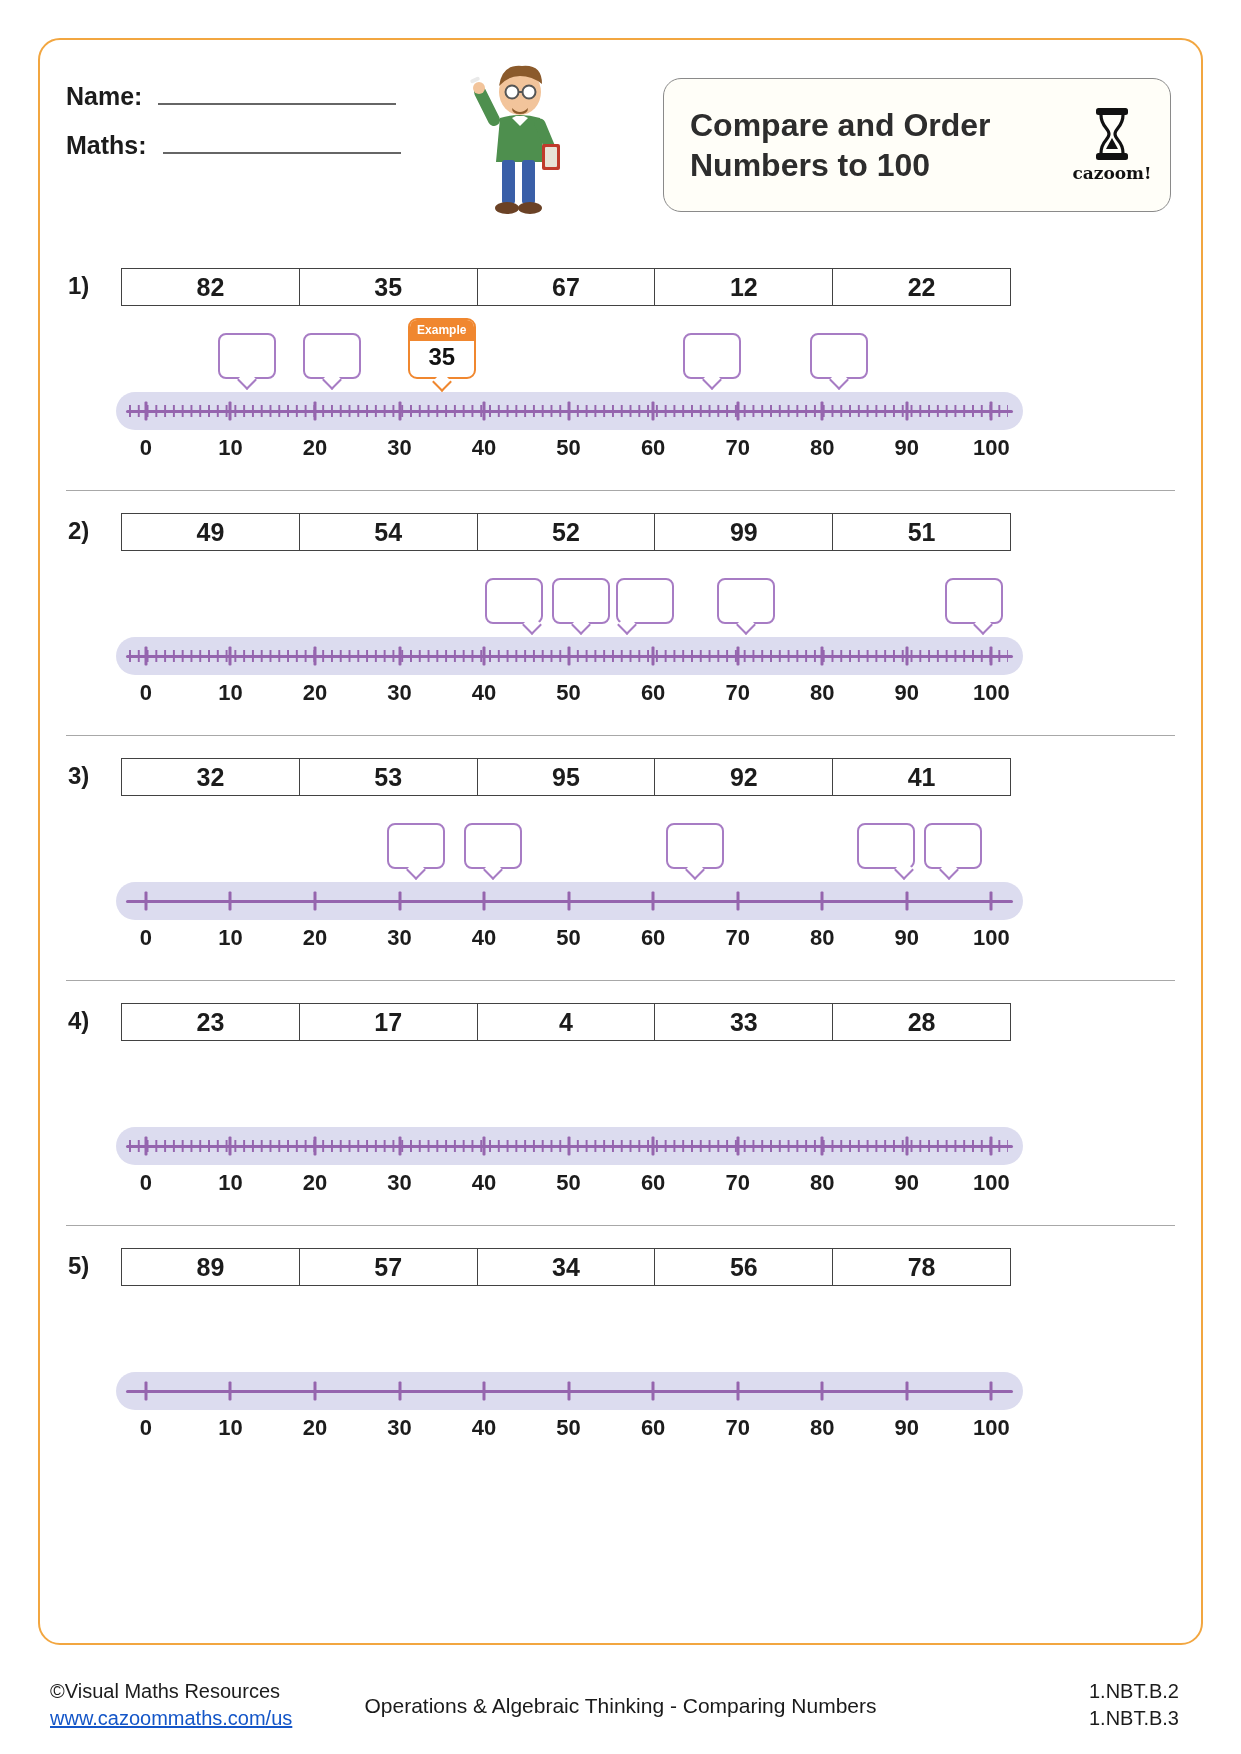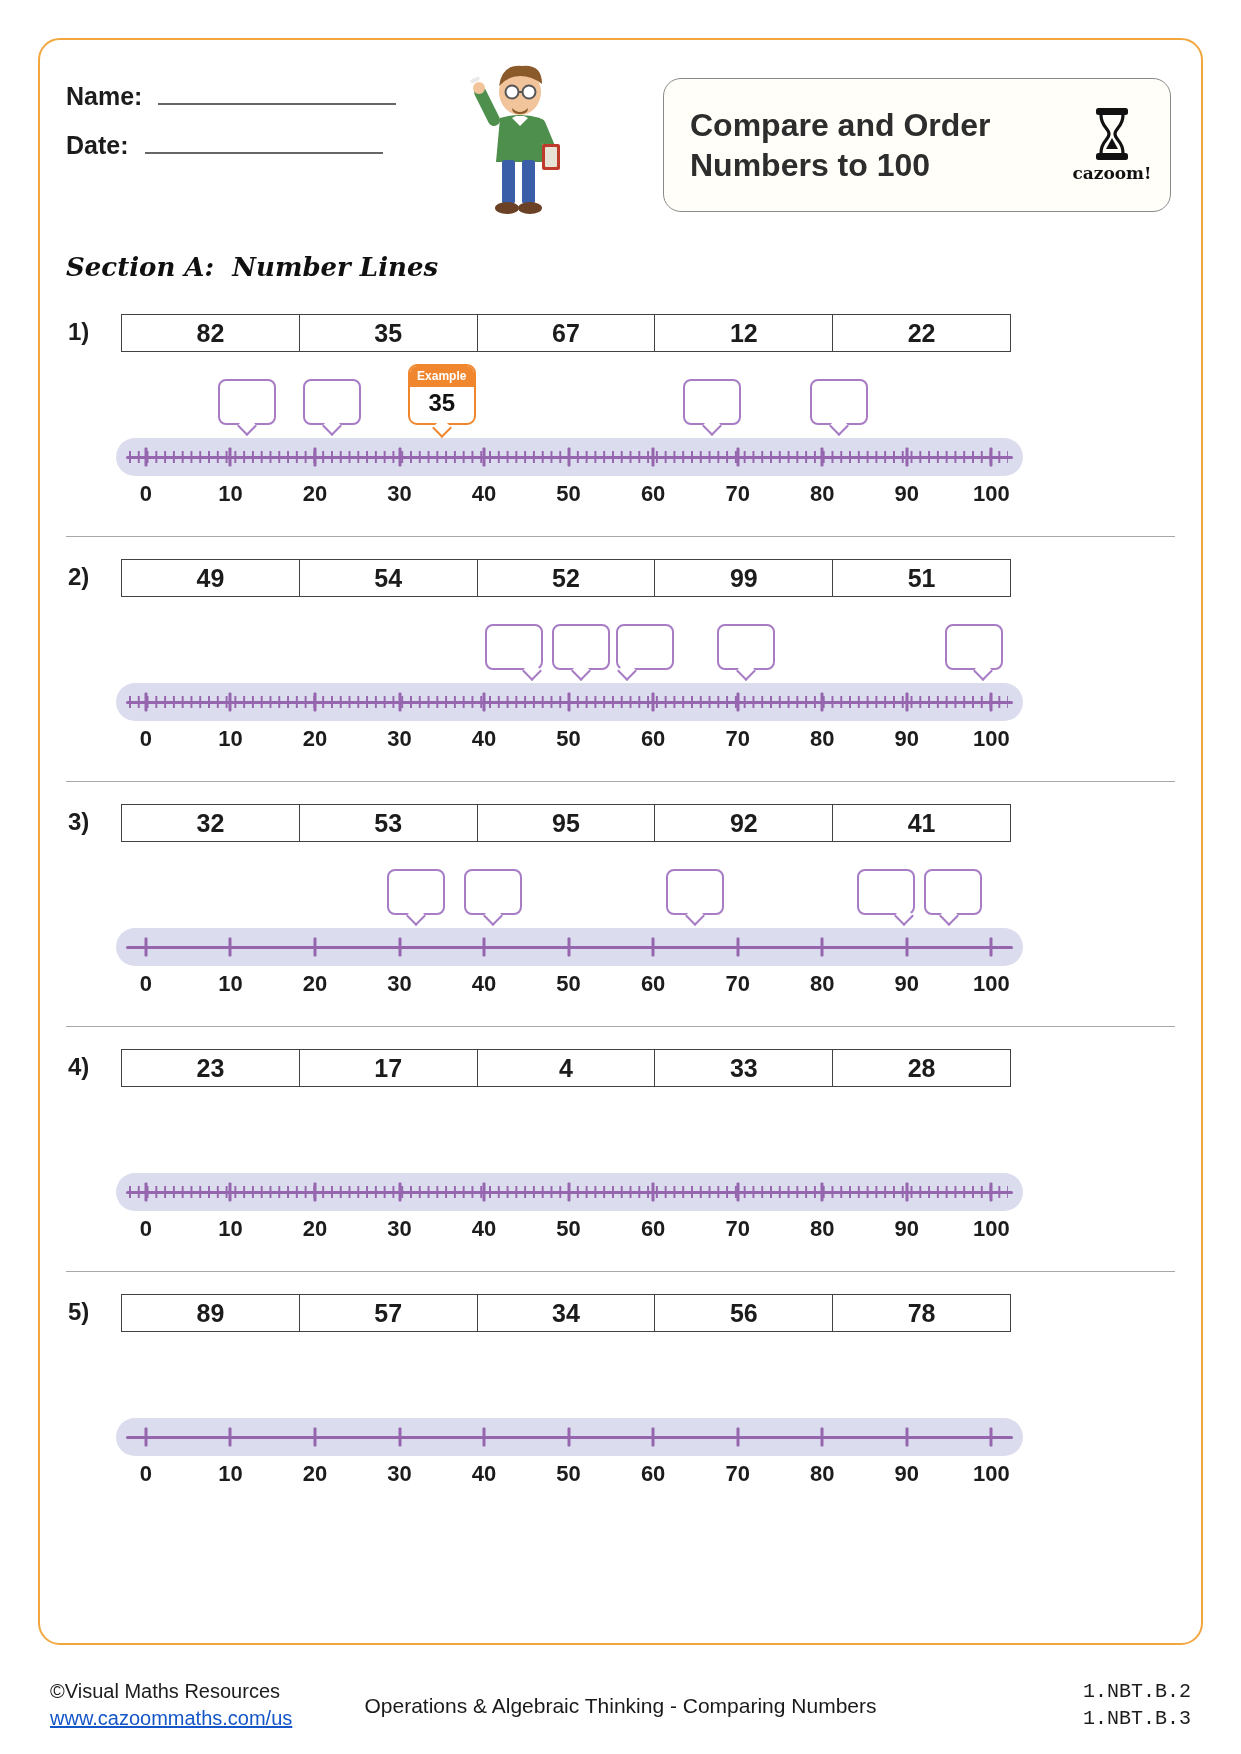--- a/index.html
+++ b/index.html
@@ -96,34 +96,34 @@
   .example-tail {
     position:absolute; bottom:-9.5px; left:50%; width:14px; height:14px; background:#fff;
     border-right:2.5px solid #F0872F; border-bottom:2.5px solid #F0872F;
     transform:translateX(-50%) rotate(45deg);
   }
   
   .footer { position:absolute; left:38px; right:38px; bottom:14px; height:64px; font-size:20px; }
   .footer-left { position:absolute; left:12px; top:2px; line-height:1.35; }
   .footer-link { color:#1456C8; text-decoration:underline; cursor:pointer; }
   .footer-center { position:absolute; left:140px; right:140px; top:18px; text-align:center; font-size:21px; color:#1a1a1a; }
-  .footer-right { position:absolute; right:12px; top:2px; text-align:right; line-height:1.35;font-family:Liberation Mono, monospace; }
+  .footer-right { position:absolute; right:24px; top:2px; text-align:right; line-height:1.35; }
 </style>
 </head>
 <body>
 
 <div class="frame">
 
   <header class="header">
     <div class="name-date">
       <div class="field-row">
         <span class="field-label">Name:</span><span class="field-line"></span>
       </div>
       <div class="field-row">
-        <span class="field-label">Date:</span><span class="field-line"></span>
+        <span class="field-label">Maths:</span><span class="field-line"></span>
       </div>
     </div>
 
     <div class="teacher">
       <svg width="118" height="168" viewBox="0 0 118 168">
 
         <path d="M36 64 L22 36" stroke="#4E8F4E" stroke-width="12" stroke-linecap="round" fill="none"></path>
         <circle cx="21" cy="32" r="6" fill="#F2C49B"></circle>
         <rect x="12" y="22" width="10" height="4" rx="2" fill="#e9e9e9" transform="rotate(-25 17 24)"></rect>
 
@@ -159,21 +159,20 @@
           <rect x="6" y="46" width="32" height="7" rx="2.5" fill="#111"></rect>
           <path d="M11 8 C11 20 19 21 19 27 C19 33 11 34 11 46" fill="none" stroke="#111" stroke-width="3.2"></path>
           <path d="M33 8 C33 20 25 21 25 27 C25 33 33 34 33 46" fill="none" stroke="#111" stroke-width="3.2"></path>
           <path d="M16 42 L28 42 L22 31 Z" fill="#111"></path>
         </svg>
         <div class="logo-text">cazoom!</div>
       </div>
     </div>
   </header>
 
-  <h2 class="section-heading">Section A:  Number Lines</h2>
 
   <div class="problems">
 
     <section class="problem">
       <div class="prob-label">1)</div>
       <div class="values-row">
         <div class="value-cell">82</div>
         <div class="value-cell">35</div>
         <div class="value-cell">67</div>
         <div class="value-cell">12</div>

